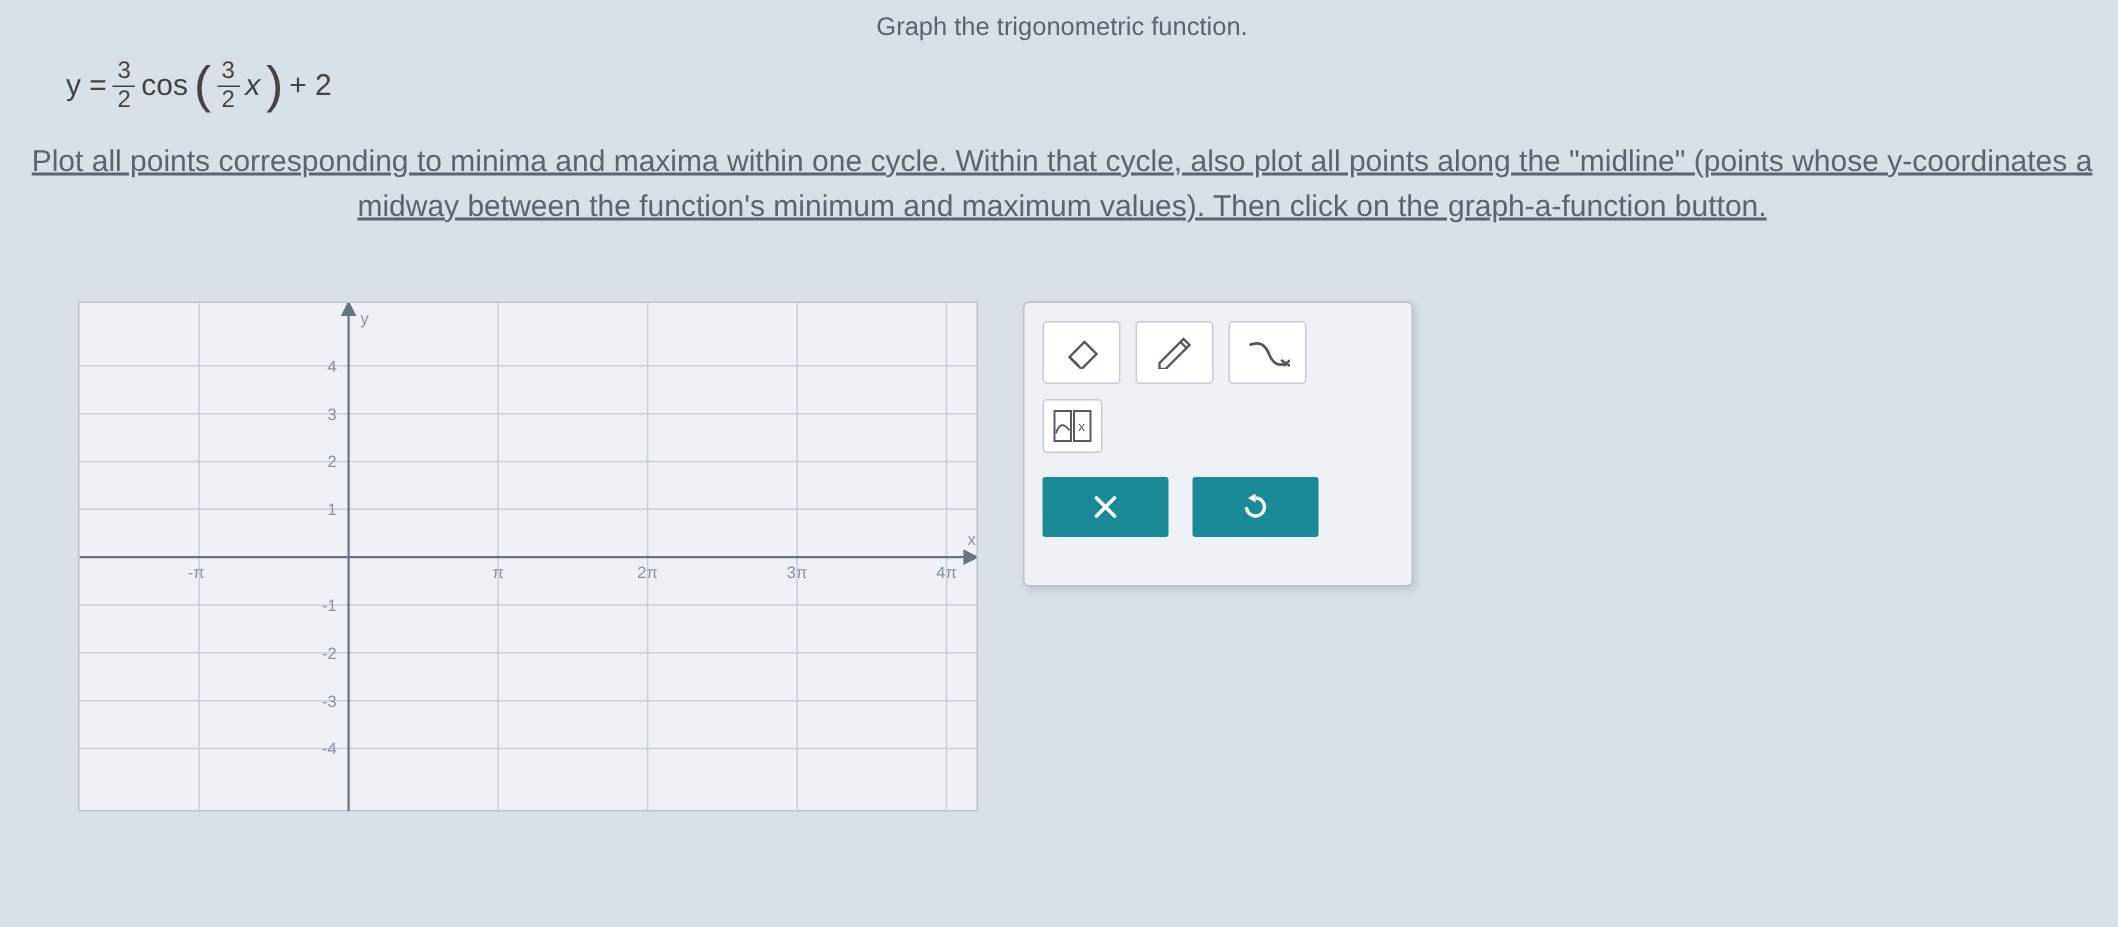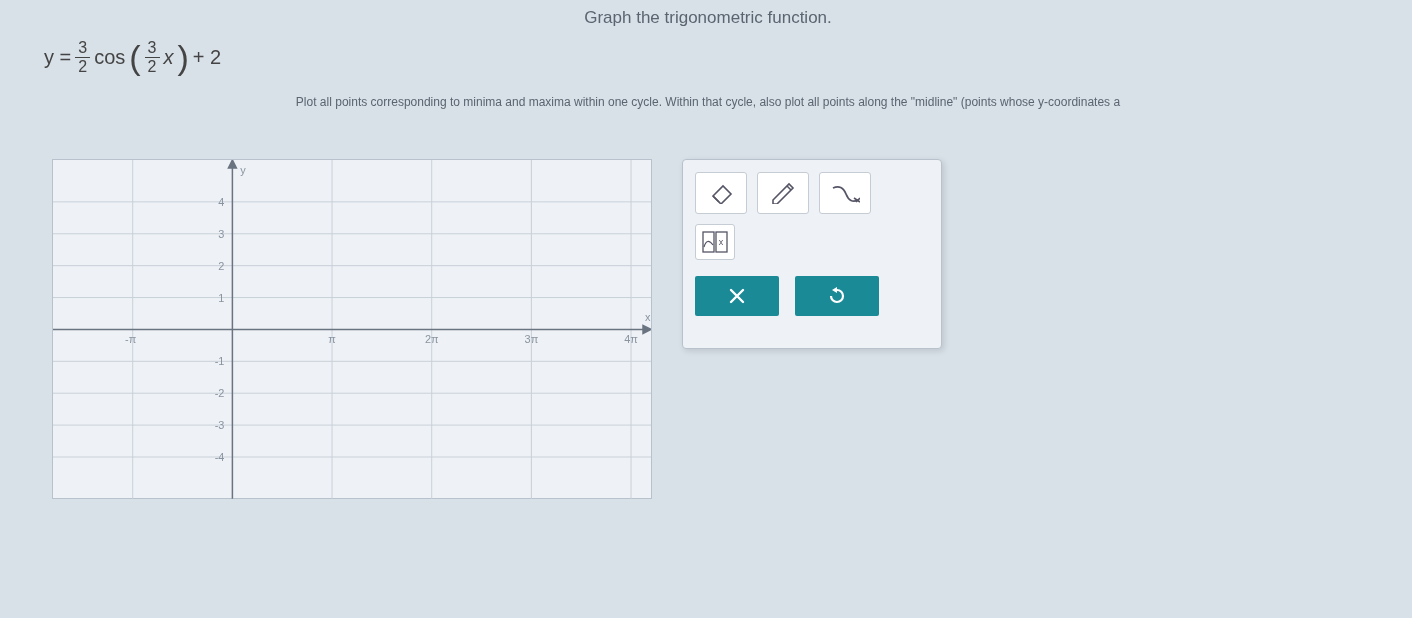--- a/index.html
+++ b/index.html
@@ -12,21 +12,21 @@
     height: 618px;
     overflow: hidden;
   }
   .instruction-block { margin-bottom: 20px; text-align: center; }
   .title-line { font-size: 17px; color: #5a6570; margin-bottom: 12px; }
   .equation { margin: 10px 0 18px 40px; font-size: 20px; color: #444; display: flex; align-items: center; gap: 4px; }
   .frac { display: inline-flex; flex-direction: column; align-items: center; font-size: 16px; line-height: 1; vertical-align: middle; }
   .frac .num { border-bottom: 1.5px solid #444; padding: 0 3px 1px; }
   .frac .den { padding-top: 1px; }
   .bigparen { font-size: 34px; font-weight: 300; line-height: 0.8; }
-  .sub-instruction { font-size: 12px; color: #5a6570; line-height: 1.5; margin-top: 0; }
+  .sub-instruction { font-size: 20px; color: #5a6570; line-height: 1.5; margin-top: 0; text-decoration: underline; }
   .workspace { display: flex; gap: 30px; margin-top: 48px; padding-left: 48px; }
   .graph-panel {
     position: relative;
     width: 600px; height: 340px;
     background: #eef2f6;
     border: 1px solid #b8c2cc;
   }
   .graph-svg { position: absolute; inset: 0; }
   .tool-panel {
     width: 260px; height: 190px;
@@ -77,20 +77,21 @@
       <span class="num">3</span>
       <span class="den">2</span>
     </span>
     <span style="font-style:italic;">x</span>
     <span class="bigparen">)</span>
     <span>+ 2</span>
   </div>
 
   <div class="sub-instruction">
     <span>Plot all points corresponding to minima and maxima within one cycle. Within that cycle, also plot all points along the "midline" (points whose y-coordinates a</span><br>
+    <span>midway between the function's minimum and maximum values). Then click on the graph-a-function button.</span>
   </div>
 </div>
 
 <div class="workspace">
   <div class="graph-panel">
     <svg class="graph-svg" viewBox="0 0 600 340">
 
       <g stroke="#c8d0d8" stroke-width="1">
         <line x1="0" y1="42" x2="600" y2="42"></line>
         <line x1="0" y1="74" x2="600" y2="74"></line>

